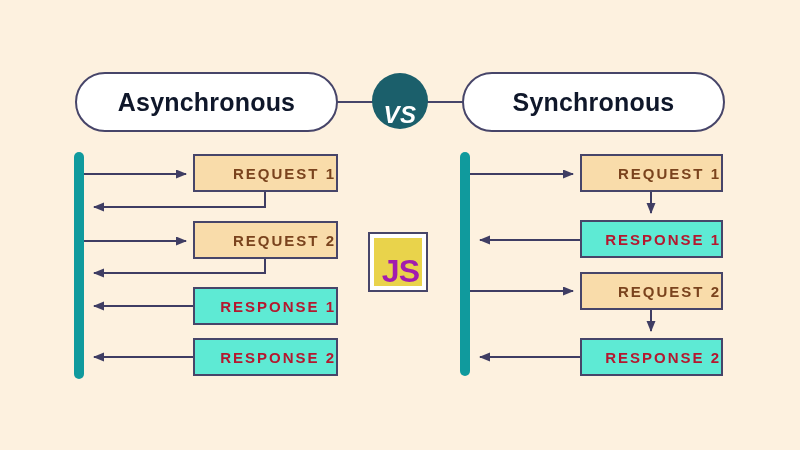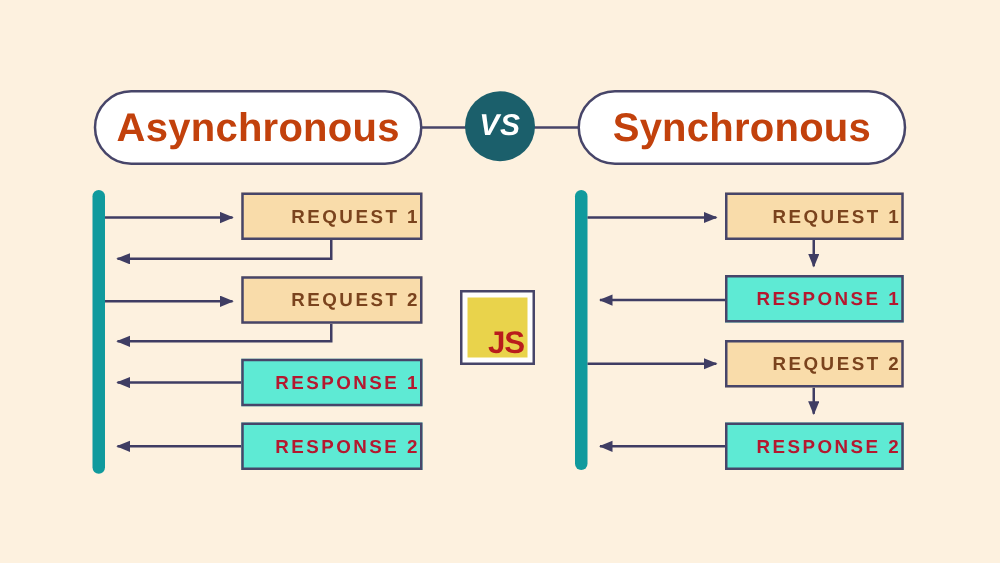--- a/index.html
+++ b/index.html
@@ -21,33 +21,33 @@
     position:absolute;
     top:72px;height:60px;width:263px;
     background:#ffffff;
     border:2.5px solid #474569;
     border-radius:32px;
     box-sizing:border-box;
     display:flex;align-items:center;justify-content:center;
     z-index:2;
   }
   .pill span{
-    color:#c2410c;
-    font-size:32px;
+    color:#0f172a;
+    font-size:25px;
     font-weight:bold;
     letter-spacing:0.2px;
   }
   .pill.left{left:75px;}
   .pill.right{left:462px;}
   .vs-badge{
     position:absolute;
     left:372px;top:73px;width:56px;height:56px;
     background:#1b5f6b;
     border-radius:50%;
-    display:flex;align-items:center;justify-content:center;
+    display:flex;align-items:flex-end;justify-content:center;
     z-index:3;
   }
   .vs-badge span{
     color:#ffffff;
     font-size:24px;
     font-weight:bold;
     font-style:italic;
     letter-spacing:0.5px;
   }
   .msgbox{
@@ -88,22 +88,22 @@
     z-index:2;
   }
   .js-inner{
     width:48px;height:48px;
     background:#e9d34b;
     display:flex;align-items:flex-end;justify-content:flex-end;
     box-sizing:border-box;
     padding:0 3px 1px 0;
   }
   .js-inner span{
-    color:#b91c1c;
-    font-size:25px;
+    color:#a21caf;
+    font-size:32px;
     font-weight:bold;
     line-height:0.85;
     letter-spacing:-1px;
   }
 </style>
 </head>
 <body>
 
 <div class="stage">
 

